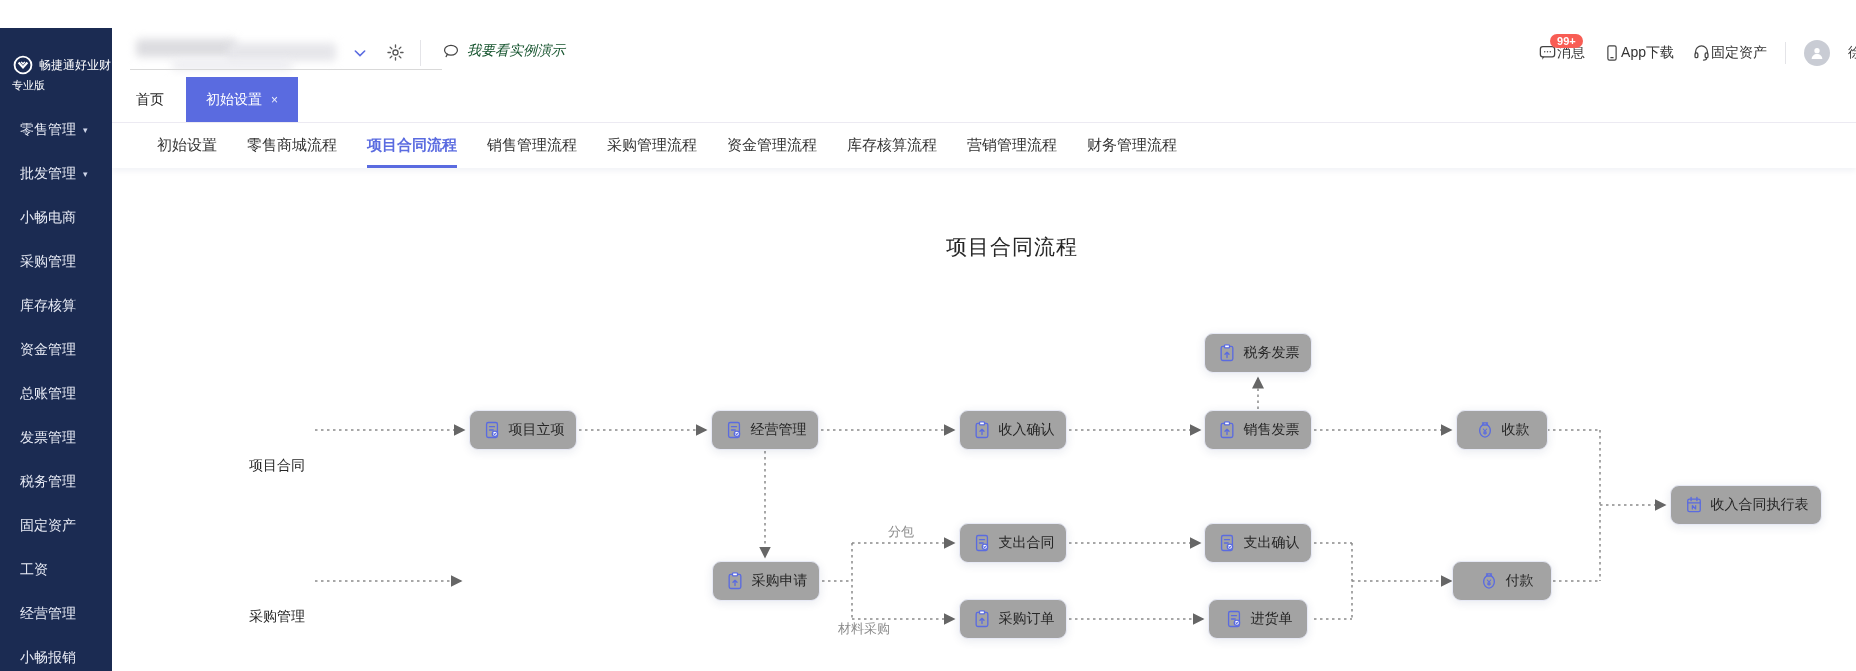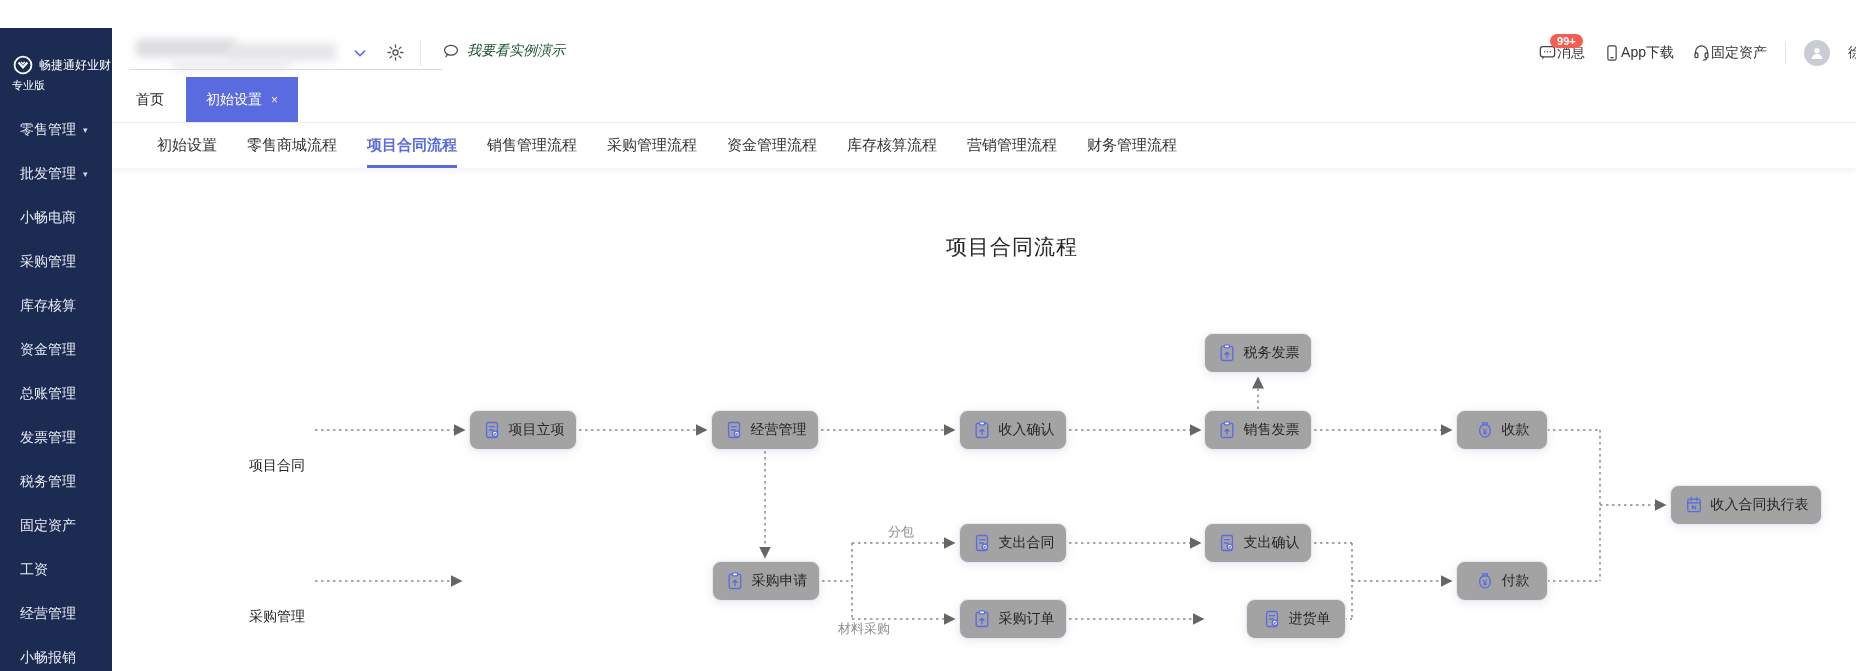--- a/index.html
+++ b/index.html
@@ -337,21 +337,21 @@
           <span class="node-icon">
             <svg width="20" height="20" viewBox="0 0 24 24" fill="none" stroke="currentColor" stroke-width="1.6" stroke-linecap="round" stroke-linejoin="round">
               <rect x="5.5" y="3" width="13" height="18" rx="2"></rect>
               <path d="M9 8h6M9 12h4.5"></path>
               <circle cx="15.5" cy="16.5" r="3.2" fill="#fff"></circle>
               <path d="M14.2 16.5l1 1 1.7-1.9" stroke-width="1.3"></path>
             </svg>
           </span>
           <span>支出确认</span>
         </div>
-        <div class="flow-node" style="left: 1502px; top: 581px; width: 90px;">
+        <div class="flow-node" style="left: 1502px; top: 581px; width: 90px; padding-left: 8px;">
           <span class="node-icon">
             <svg width="20" height="20" viewBox="0 0 24 24" fill="none" stroke="currentColor" stroke-width="1.6" stroke-linecap="round" stroke-linejoin="round">
               <path d="M9 3.5h6M10.2 3.5L9 6M13.8 3.5L15 6"></path>
               <path d="M9 6h6c2.1 1.6 3.4 4 3.4 6.8 0 4.2-2.8 7.7-6.4 7.7s-6.4-3.5-6.4-7.7C5.6 10 6.9 7.6 9 6z"></path>
               <path d="M10 10.8l2 2.4 2-2.4M12 13.2v4M10.3 14.3h3.4M10.3 15.9h3.4" stroke-width="1.3"></path>
             </svg>
           </span>
           <span>付款</span>
         </div>
         <div class="flow-node" style="left: 766px; top: 581px; width: 106px;">
@@ -367,21 +367,21 @@
         <div class="flow-node" style="left: 1013px; top: 619px; width: 106px;">
           <span class="node-icon">
             <svg width="20" height="20" viewBox="0 0 24 24" fill="none" stroke="currentColor" stroke-width="1.6" stroke-linecap="round" stroke-linejoin="round">
               <rect x="5" y="4" width="14" height="17" rx="2"></rect>
               <rect x="9" y="2.2" width="6" height="3.6" rx="1" fill="#fff"></rect>
               <path d="M12 17.5v-6M9.6 13.6l2.4-2.4 2.4 2.4"></path>
             </svg>
           </span>
           <span>采购订单</span>
         </div>
-        <div class="flow-node" style="left: 1296px; top: 619px; width: 98px; text-align: right;">
+        <div class="flow-node" style="left: 1258px; top: 619px; width: 98px; text-align: right;">
           <span class="node-icon">
             <svg width="20" height="20" viewBox="0 0 24 24" fill="none" stroke="currentColor" stroke-width="1.6" stroke-linecap="round" stroke-linejoin="round">
               <rect x="5.5" y="3" width="13" height="18" rx="2"></rect>
               <path d="M9 8h6M9 12h4.5"></path>
               <circle cx="15.5" cy="16.5" r="3.2" fill="#fff"></circle>
               <path d="M14.2 16.5l1 1 1.7-1.9" stroke-width="1.3"></path>
             </svg>
           </span>
           <span>进货单</span>
         </div>

